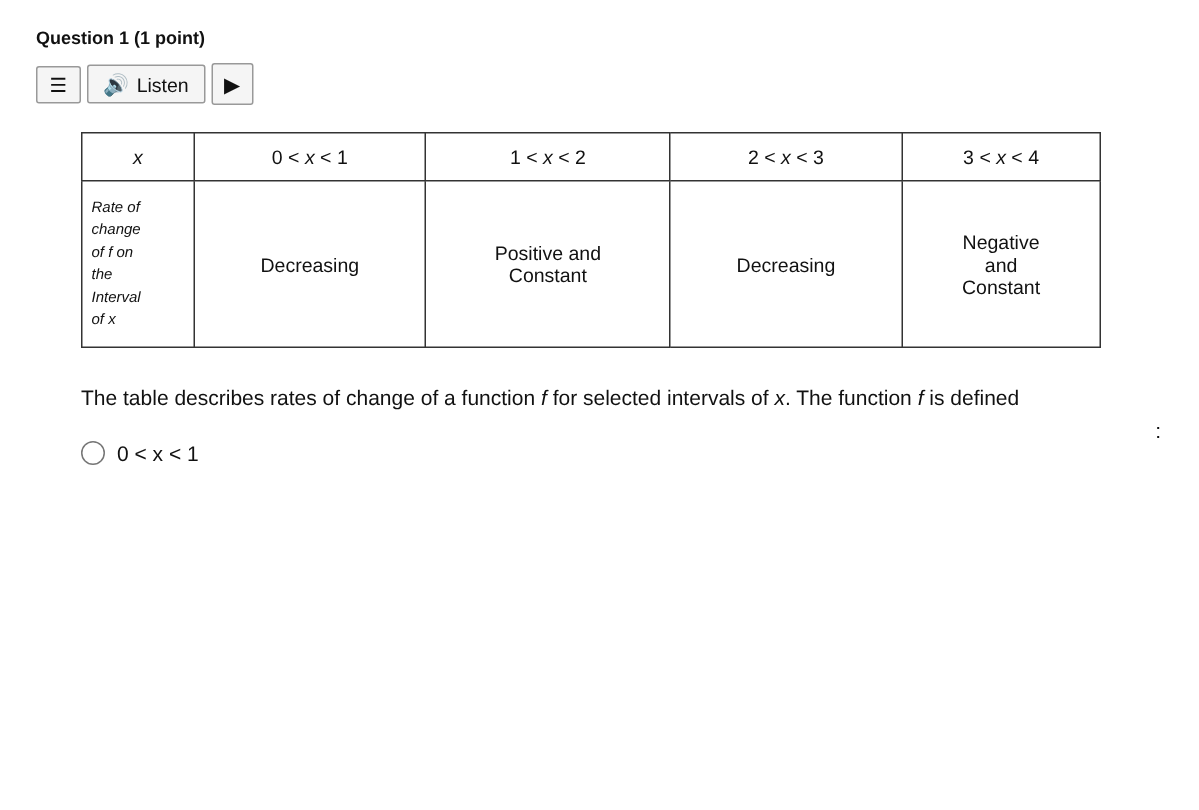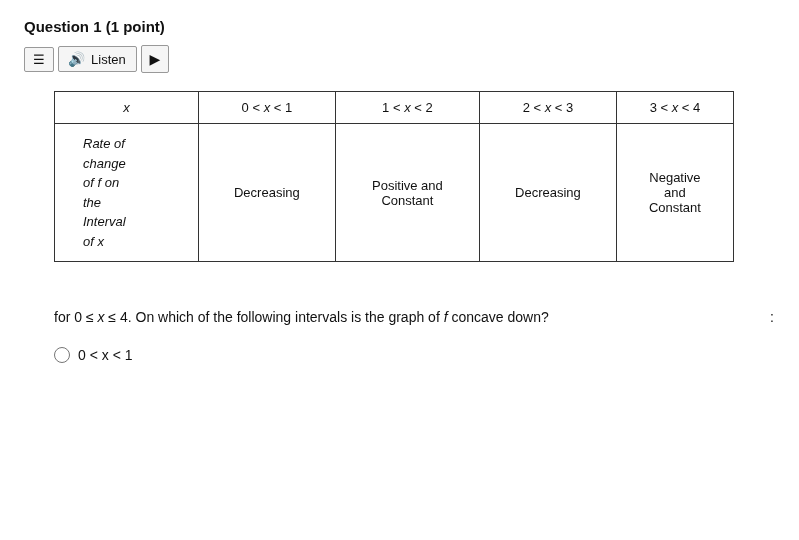--- a/index.html
+++ b/index.html
@@ -6,21 +6,21 @@
     body {
       font-family: Arial, sans-serif;
       background: #fff;
       color: #111;
       padding: 18px 24px;
       font-size: 14px;
       width: 799px;
       min-height: 540px;
     }
     .question-title {
-      font-size: 15px;
+      font-size: 12px;
       font-weight: bold;
       margin-bottom: 10px;
     }
     .toolbar {
       display: flex;
       align-items: center;
       gap: 4px;
       margin-bottom: 18px;
     }
     .toolbar-btn {
@@ -62,24 +62,24 @@
       padding: 8px 14px;
       text-align: center;
       vertical-align: middle;
       font-size: 13px;
     }
     table th {
       font-weight: normal;
     }
     table td.row-header {
       text-align: left;
-      font-size: 13px;
+      font-size: 10px;
       font-style: italic;
       vertical-align: top;
-      padding: 10px 28px;
+      padding: 10px 6px;
       line-height: 1.5;
     }
     .description-text {
       font-size: 14px;
       line-height: 1.6;
       margin-bottom: 18px;
       max-width: 720px;
     }
     .description-text em {
       font-style: italic;
@@ -138,22 +138,21 @@
         </td>
         <td>Decreasing</td>
         <td>Positive and<br>Constant</td>
         <td>Decreasing</td>
         <td>Negative<br>and<br>Constant</td>
       </tr>
     </tbody>
   </table>
 
   <div class="description-text">
-    <br>
-    <span>for 0 ≤ <em>x</em> ≤ 4. On which of the following intervals is the graph of <em>f</em> concave down?</span>
+    <span>The table describes rates of change of a function <em>f</em> for selected intervals of <em>x</em>. The function <em>f</em> is defined</span><br>
     <span style="float:right;">:</span>
   </div>
 
   <div>
     <label class="radio-option">
       <input type="radio" name="answer" value="opt1" style="">
       <span>0 &lt; x &lt; 1</span>
     </label>
   </div>
 

